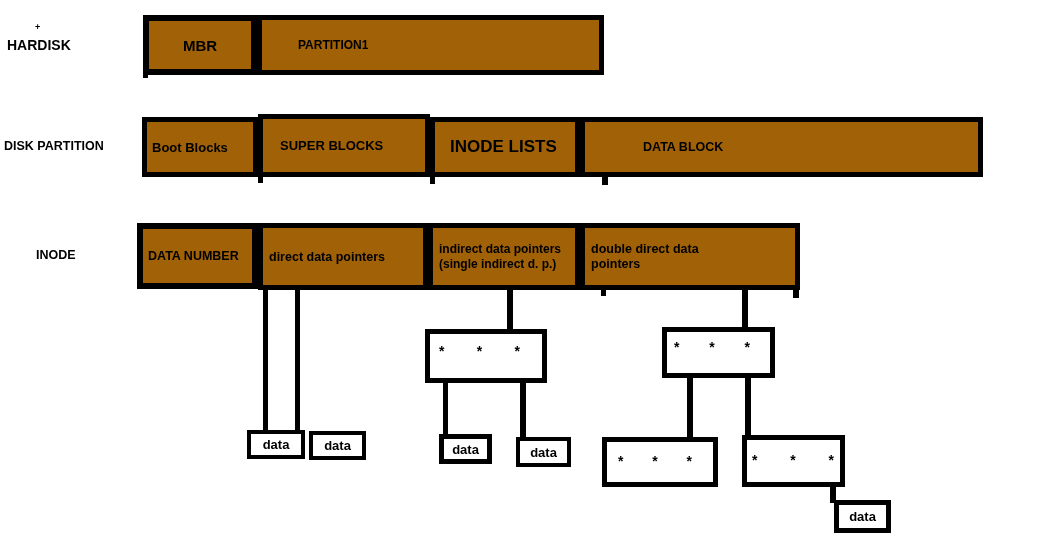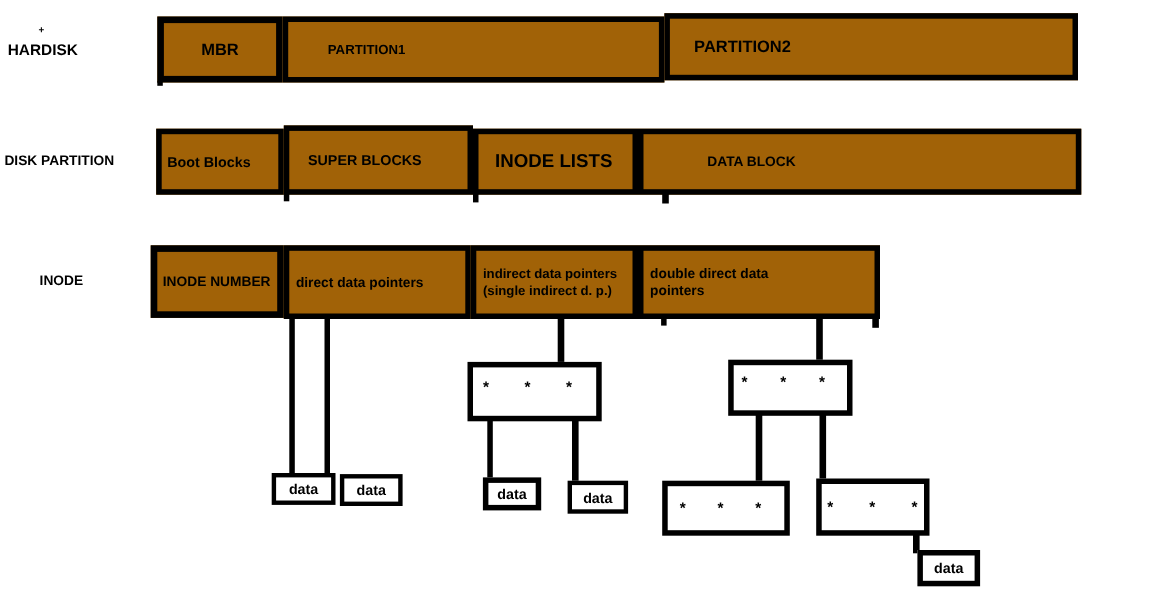--- a/index.html
+++ b/index.html
@@ -76,43 +76,40 @@
   <div class="abs rowlbl lbl-hardisk">HARDISK</div>
   <div class="abs rowlbl lbl-diskpart">DISK PARTITION</div>
   <div class="abs rowlbl lbl-inode">INODE</div>
 
   <div class="abs cell c-mbr">
     <span>MBR</span>
   </div>
   <div class="abs cell c-p1">
     <span>PARTITION1</span>
   </div>
-  <div class="abs cell c-p2">
-    <span>PARTITION2</span>
-  </div>
   <div class="abs ln tk1"></div>
 
   <div class="abs cell c-boot">
     <span>Boot Blocks</span>
   </div>
   <div class="abs cell c-super">
     <span>SUPER BLOCKS</span>
   </div>
   <div class="abs cell c-ilists">
     <span>INODE LISTS</span>
   </div>
   <div class="abs cell c-dblock">
     <span>DATA BLOCK</span>
   </div>
   <div class="abs ln tk2"></div>
   <div class="abs ln tk3"></div>
   <div class="abs ln tk4"></div>
 
   <div class="abs cell c-inum">
-    <span>INODE NUMBER</span>
+    <span>DATA NUMBER</span>
   </div>
   <div class="abs cell c-direct">
     <span>direct data pointers</span>
   </div>
   <div class="abs cell c-indirect">
     <span class="two">
       <span>indirect data pointers</span><br>
       <span>(single indirect d. p.)</span>
     </span>
   </div>

